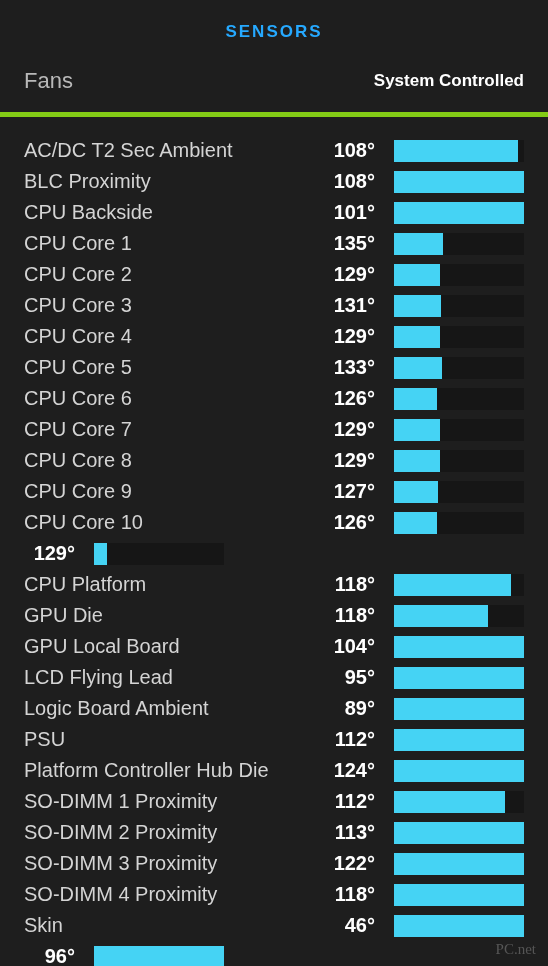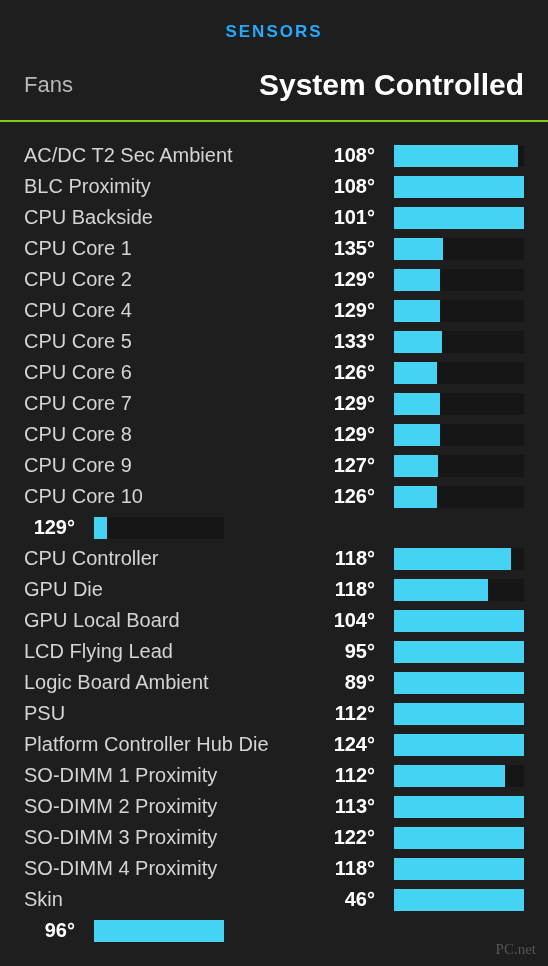--- a/index.html
+++ b/index.html
@@ -21,31 +21,31 @@
       font-size: 17px;
       font-weight: 600;
       letter-spacing: 2px;
       padding: 22px 0 18px 0;
     }
     .subheader {
       display: flex;
       justify-content: space-between;
       align-items: center;
       padding: 8px 24px 18px 24px;
-      border-bottom: 2px solid #84cc16;
+      border-bottom: 5px solid #84cc16;
       gap: 48px;
     }
     .subheader-left {
       color: #b8b8b8;
       font-size: 22px;
       font-weight: 400;
     }
     .subheader-right {
       color: #ffffff;
-      font-size: 30px;
+      font-size: 17px;
       font-weight: 600;
     }
     .sensor-list {
       padding: 18px 24px 0 24px;
     }
     .sensor-row {
       display: flex;
       align-items: center;
       height: 31px;
     }
@@ -128,20 +128,27 @@
       </div>
     </div>
     <div class="sensor-row">
       <div class="sensor-name">CPU Core 2</div>
       <div class="sensor-value">129°</div>
       <div class="sensor-bar">
         <div class="sensor-bar-fill" style="width: 35%;"></div>
       </div>
     </div>
     <div class="sensor-row">
+      <div class="sensor-name">CPU Core 3</div>
+      <div class="sensor-value">131°</div>
+      <div class="sensor-bar">
+        <div class="sensor-bar-fill" style="width: 36%;"></div>
+      </div>
+    </div>
+    <div class="sensor-row">
       <div class="sensor-name">CPU Core 4</div>
       <div class="sensor-value">129°</div>
       <div class="sensor-bar">
         <div class="sensor-bar-fill" style="width: 35%;"></div>
       </div>
     </div>
     <div class="sensor-row">
       <div class="sensor-name">CPU Core 5</div>
       <div class="sensor-value">133°</div>
       <div class="sensor-bar">
@@ -183,21 +190,21 @@
         <div class="sensor-bar-fill" style="width: 33%;"></div>
       </div>
     </div>
     <div class="sensor-row">
       <div class="sensor-value">129°</div>
       <div class="sensor-bar">
         <div class="sensor-bar-fill" style="width: 10%;"></div>
       </div>
     </div>
     <div class="sensor-row">
-      <div class="sensor-name">CPU Controller</div>
+      <div class="sensor-name">CPU Platform</div>
       <div class="sensor-value">118°</div>
       <div class="sensor-bar">
         <div class="sensor-bar-fill" style="width: 90%;"></div>
       </div>
     </div>
     <div class="sensor-row">
       <div class="sensor-name">GPU Die</div>
       <div class="sensor-value">118°</div>
       <div class="sensor-bar">
         <div class="sensor-bar-fill" style="width: 72%;"></div>

